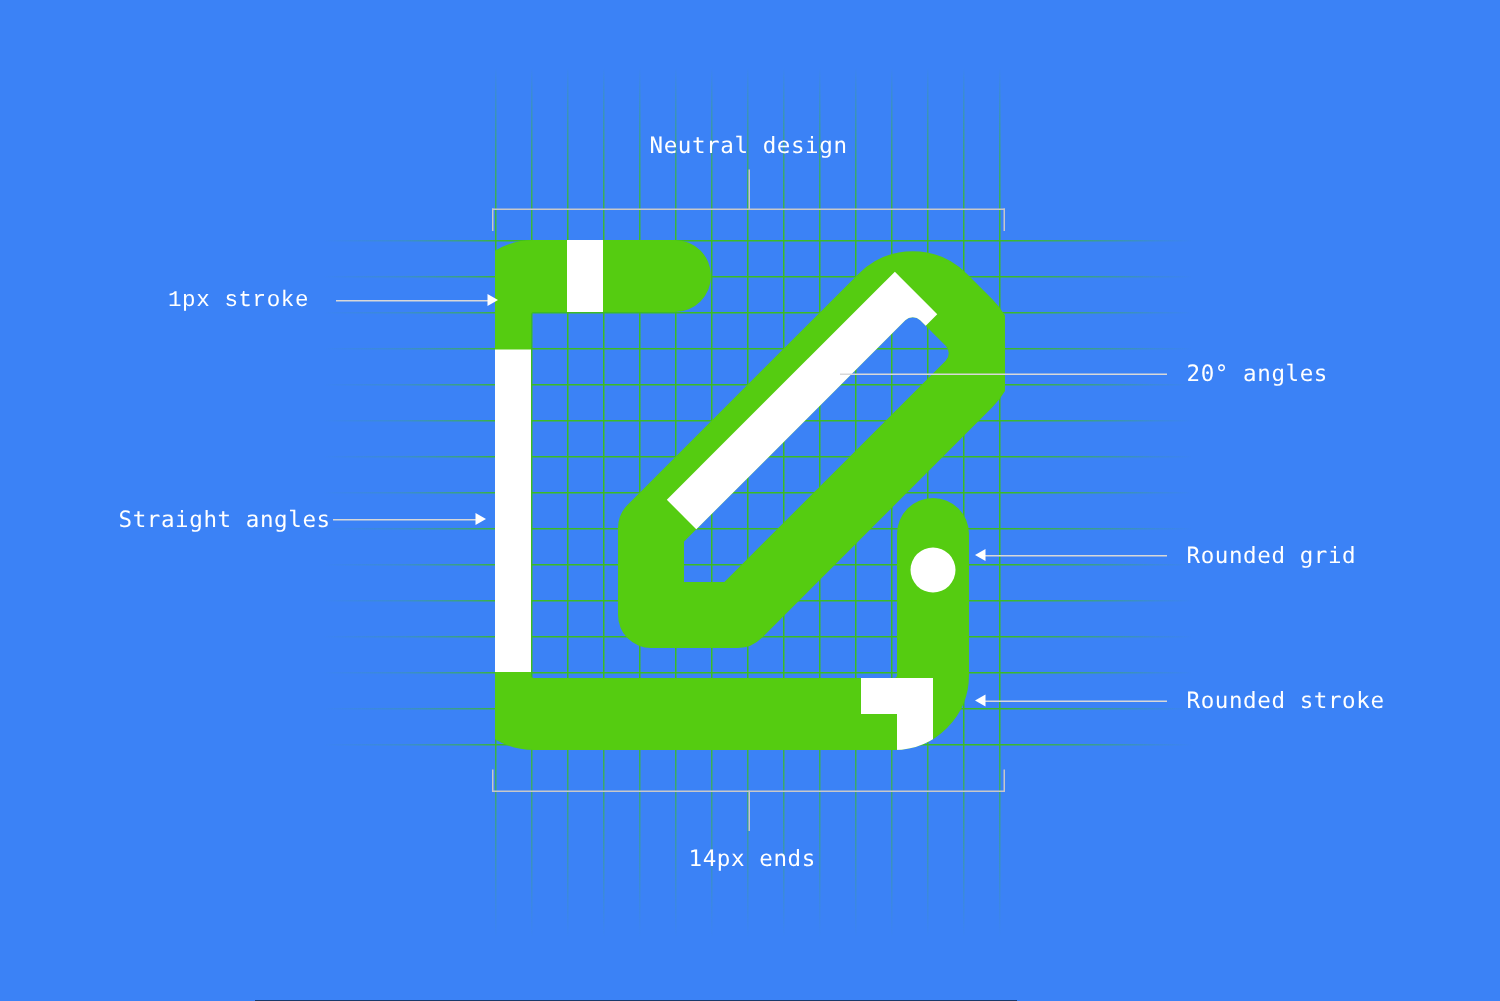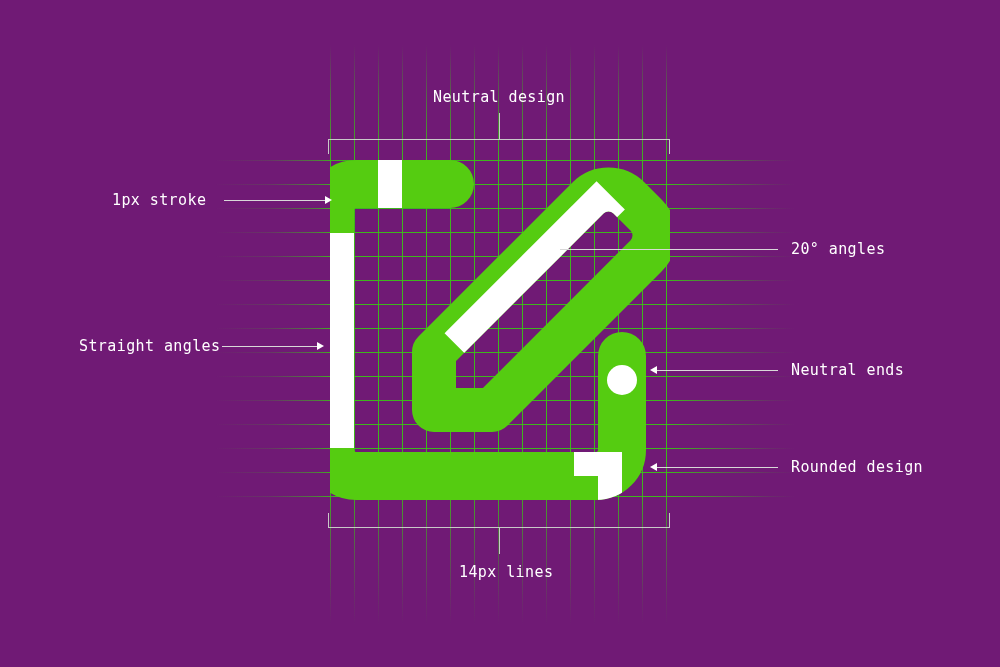--- a/index.html
+++ b/index.html
@@ -1,18 +1,18 @@
 <!DOCTYPE html>
 <html><head>
 <meta charset="utf-8">
 <style>
   html,body{margin:0;padding:0;background:#000;}
   body{width:1000px;height:667px;overflow:hidden;
        font-family:"DejaVu Sans Mono","Liberation Mono",monospace;}
-  #stage{position:relative;width:1000px;height:667px;background:#701a75;}
+  #stage{position:relative;width:1000px;height:667px;background:#3b82f6;}
 
   
   .grid-layer{position:absolute;inset:0;pointer-events:none;}
   .vline{position:absolute;width:1px;top:45px;height:580px;
          background:linear-gradient(to bottom,
             rgba(60,190,25,0.00) 0px,
             rgba(60,190,25,0.55) 60px,
             rgba(60,190,25,0.95) 120px,
             rgba(60,190,25,0.95) 440px,
             rgba(60,190,25,0.45) 500px,
@@ -46,21 +46,21 @@
   
   .label{position:absolute;color:#ffffff;font-size:15px;letter-spacing:0.4px;
          white-space:nowrap;line-height:1;}
   
   .leader{position:absolute;height:1px;background:#d8d8d8;}
   .arrow{position:absolute;width:0;height:0;border-style:solid;}
   .arrow-r{border-width:4px 0 4px 7px;border-color:transparent transparent transparent #ffffff;}
   .arrow-l{border-width:4px 7px 4px 0;border-color:transparent #ffffff transparent transparent;}
 
   #lbl-neutral{left:433px;top:90px;}
-  #lbl-stroke{left:112px;top:193px;}
+  #lbl-stroke{left:112px;top:193px;font-family:Liberation Mono, monospace;}
   #lbl-straight{left:79px;top:339px;}
   #lbl-grid{left:459px;top:565px;}
   #lbl-45{left:791px;top:242px;}
   #lbl-ends{left:791px;top:363px;}
   #lbl-corners{left:791px;top:460px;}
 
   #line-stroke{left:224px;top:200px;width:104px;}
   #arr-stroke{left:325px;top:196px;}
   #line-straight{left:222px;top:346px;width:98px;}
   #arr-straight{left:317px;top:342px;}
@@ -155,35 +155,35 @@
     </svg>
   </div>
 
   <div class="bracket" id="bracket-top"></div>
   <div class="tick" id="tick-top"></div>
   <div class="bracket" id="bracket-bottom"></div>
   <div class="tick" id="tick-bottom"></div>
 
   <div class="label" id="lbl-neutral">Neutral design</div>
 
-  <div class="label" id="lbl-grid">14px lines</div>
+  <div class="label" id="lbl-grid">14px ends</div>
 
   <div class="label" id="lbl-stroke">1px stroke</div>
   <div class="leader" id="line-stroke"></div>
   <div class="arrow arrow-r" id="arr-stroke"></div>
 
   <div class="label" id="lbl-straight">Straight angles</div>
   <div class="leader" id="line-straight"></div>
   <div class="arrow arrow-r" id="arr-straight"></div>
 
   <div class="label" id="lbl-45">20° angles</div>
   <div class="leader" id="line-45"></div>
   <div class="arrow arrow-l" id="arr-45"></div>
 
-  <div class="label" id="lbl-ends">Neutral ends</div>
+  <div class="label" id="lbl-ends">Rounded grid</div>
   <div class="leader" id="line-ends"></div>
   <div class="arrow arrow-l" id="arr-ends"></div>
 
-  <div class="label" id="lbl-corners">Rounded design</div>
+  <div class="label" id="lbl-corners">Rounded stroke</div>
   <div class="leader" id="line-corners"></div>
   <div class="arrow arrow-l" id="arr-corners"></div>
 
 </div>
 
 </body></html>

